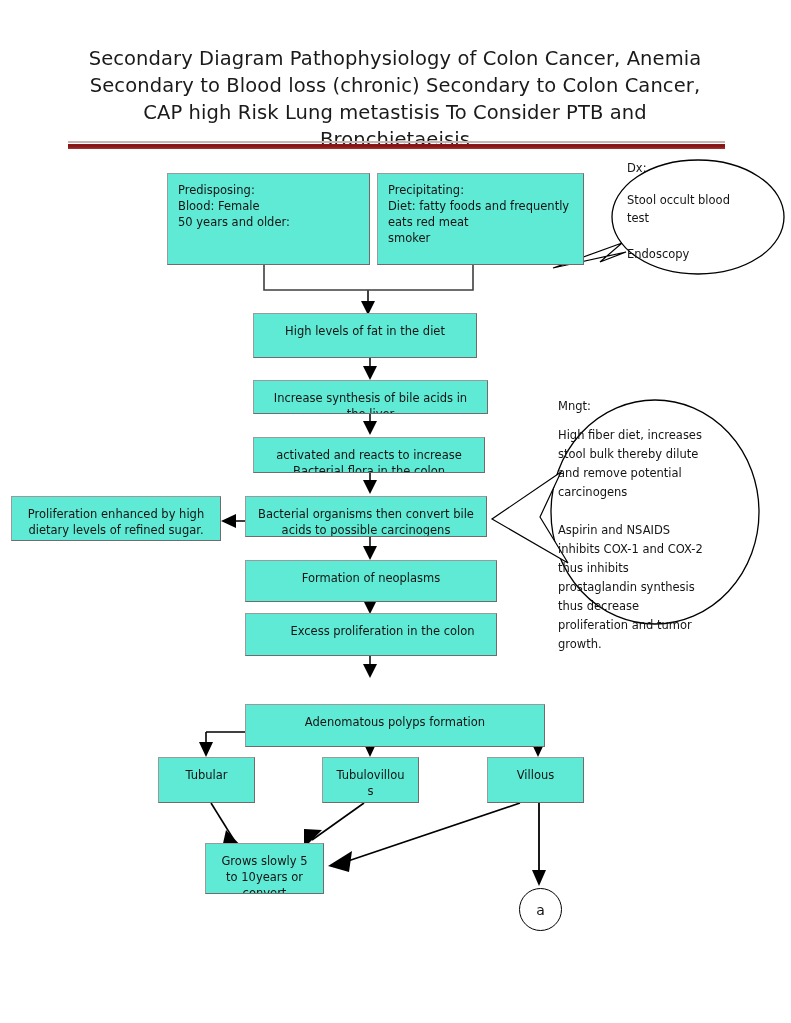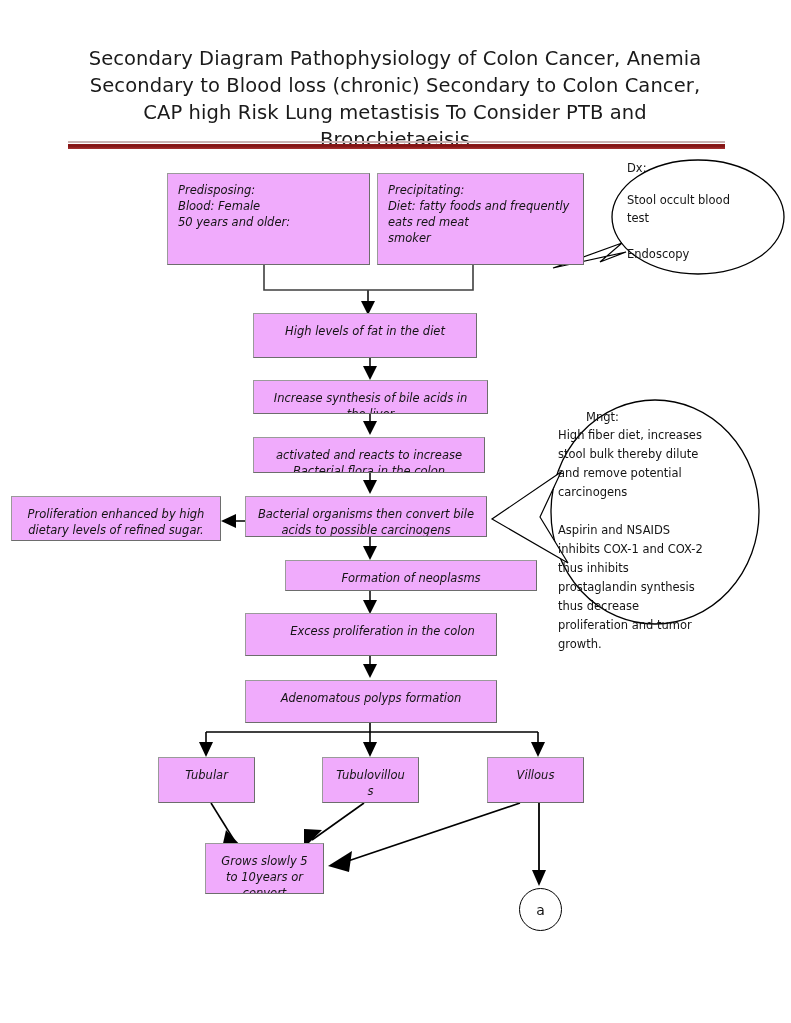--- a/index.html
+++ b/index.html
@@ -14,23 +14,23 @@
     position:absolute;left:55px;top:45px;width:680px;
     text-align:center;font-size:19.5px;line-height:27px;color:#1a1a1a;
     font-weight:400;letter-spacing:.1px;
   }
   .title-rule{position:absolute;left:68px;top:141px;width:657px;height:8px;}
   .title-rule .thin{position:absolute;left:0;top:0;width:100%;height:2px;background:#c9b3b3;}
   .title-rule .thick{position:absolute;left:0;top:3px;width:100%;height:5px;
       background:linear-gradient(to bottom,#8f1a1a 0%,#7e1212 40%,#a83232 100%);}
 
   
-  .box{position:absolute;box-sizing:border-box;background:#f0abfc;
+  .box{position:absolute;box-sizing:border-box;background:#5eead4;
        border:1px solid #9a9a9a;border-right-color:#6d6d6d;border-bottom-color:#6d6d6d;
-       font-size:11.5px;line-height:16px;color:#141414;overflow:hidden;font-style:italic;}
+       font-size:11.5px;line-height:16px;color:#141414;overflow:hidden;}
   .box .bt{display:block;padding:0;}
   .box.center{text-align:center;}
   .box.left{text-align:left;}
   .box.pad-l{padding:8px 8px 0 10px;}
   .box.pad-c{padding:9px 6px 0 6px;}
 
   
   svg.layer{position:absolute;left:0;top:0;width:791px;height:1023px;overflow:visible;}
   svg.layer *{shape-rendering:geometricPrecision;}
 
@@ -189,29 +189,29 @@
   <div class="box center pad-c" style="left:245px;top:496px;width:242px;height:41px;">
     <span class="bt">Bacterial organisms then convert bile</span>
     <span class="bt">acids to possible carcinogens</span>
   </div>
 
   <div class="box center pad-c" style="left:11px;top:496px;width:210px;height:45px;">
     <span class="bt">Proliferation enhanced by high</span>
     <span class="bt">dietary levels of refined sugar.</span>
   </div>
 
-  <div class="box center pad-c" style="left:245px;top:560px;width:252px;height:31px;margin-left:40px;">
+  <div class="box center pad-c" style="left:245px;top:560px;width:252px;height:42px;">
     <span class="bt">Formation of neoplasms</span>
   </div>
 
   <div class="box center pad-c" style="left:245px;top:613px;width:252px;height:43px;padding-left:29px;">
     <span class="bt">Excess proliferation in the colon</span>
   </div>
 
-  <div class="box center pad-c" style="left:245px;top:680px;width:252px;height:43px;">
+  <div class="box center pad-c" style="left:245px;top:704px;width:300px;height:43px;">
     <span class="bt">Adenomatous polyps formation</span>
   </div>
 
   <div class="box center pad-c" style="left:158px;top:757px;width:97px;height:46px;">
     <span class="bt">Tubular</span>
   </div>
 
   <div class="box center pad-c" style="left:322px;top:757px;width:97px;height:46px;">
     <span class="bt">Tubulovillou</span>
     <span class="bt">s</span>
@@ -234,21 +234,21 @@
   <div class="callout-text" style="left:627px;top:160px;width:150px;line-height:17px;">
     <div>Dx:</div>
   </div>
   <div class="callout-text" style="left:627px;top:191px;width:150px;line-height:18px;">
     <div>Stool occult blood</div>
     <div>test</div>
     <div style="height:18px;"></div>
     <div>Endoscopy</div>
   </div>
 
-  <div class="callout-text" style="left:558px;top:408px;width:160px;margin-left:28px;">
+  <div class="callout-text" style="left:558px;top:397px;width:160px;">
     <div>Mngt:</div>
   </div>
   <div class="callout-text" style="left:558px;top:426px;width:160px;">
     <div>High fiber diet, increases</div>
     <div>stool bulk thereby dilute</div>
     <div>and remove potential</div>
     <div>carcinogens</div>
     <div style="height:19px;"></div>
     <div>Aspirin and NSAIDS</div>
     <div>inhibits COX-1 and COX-2</div>

